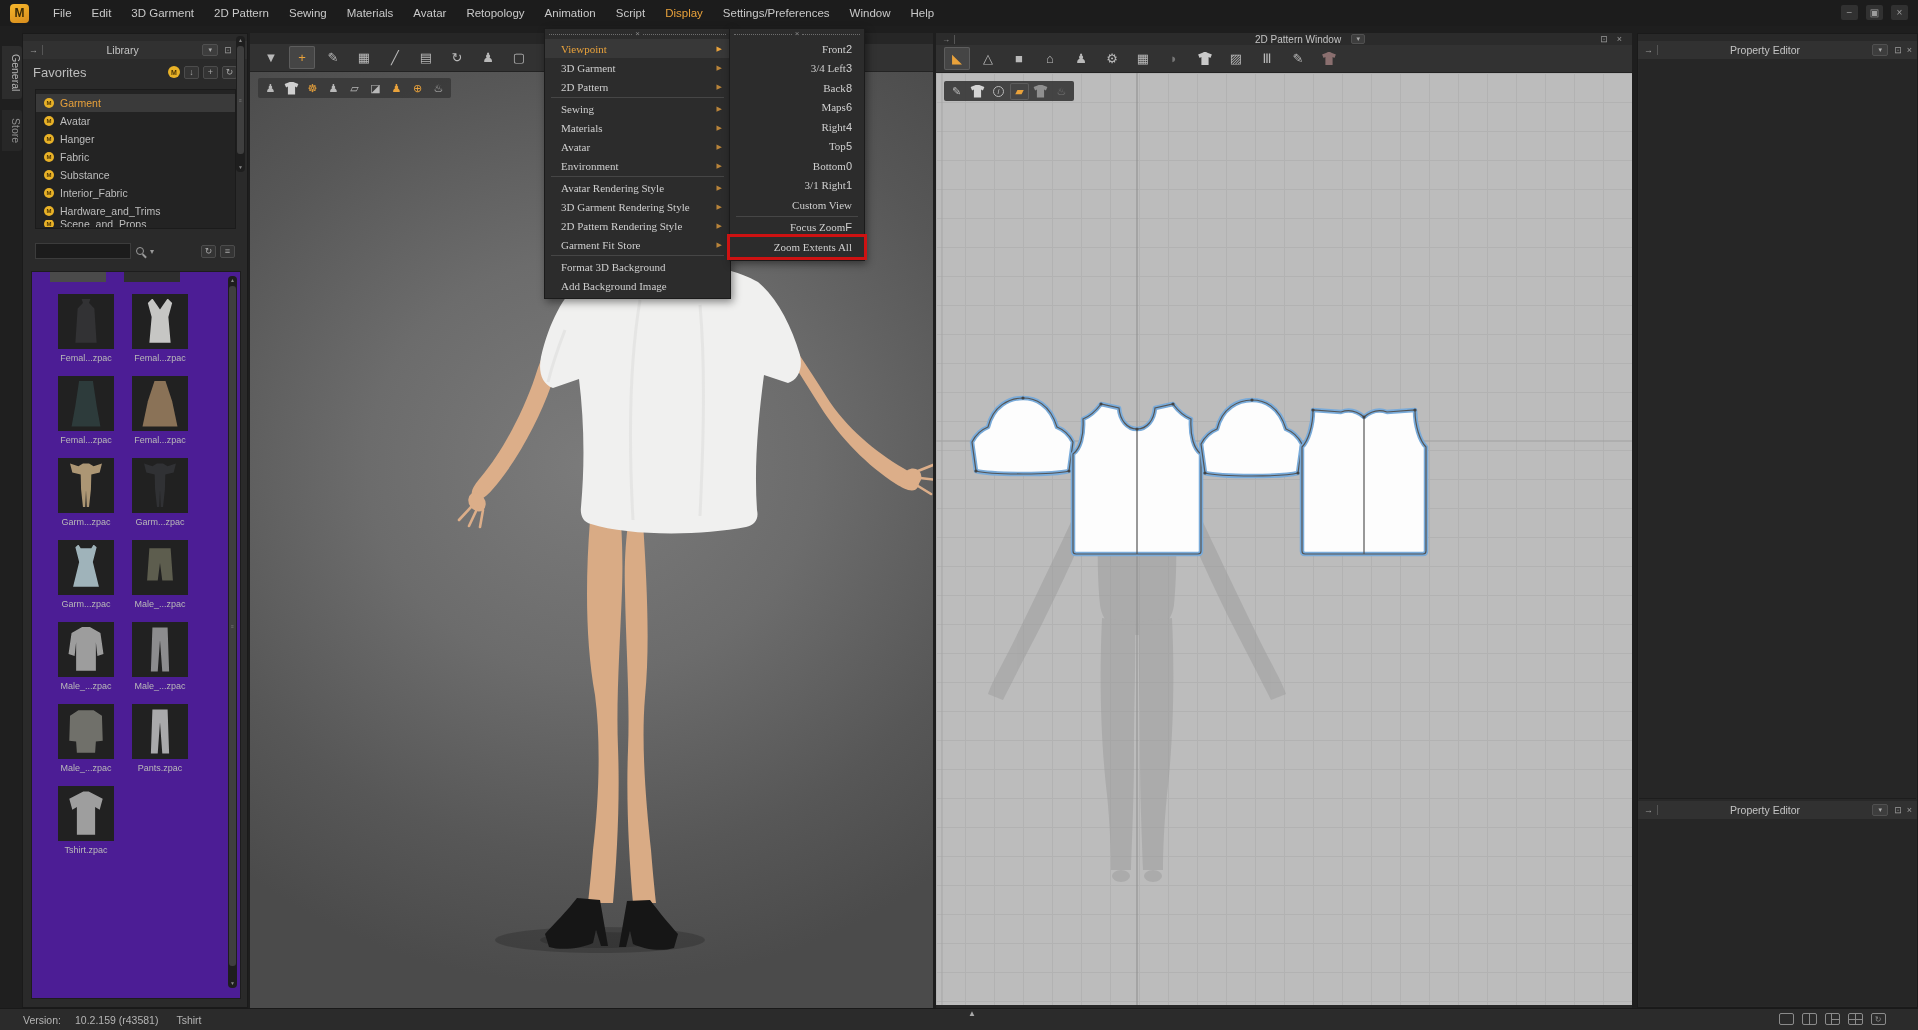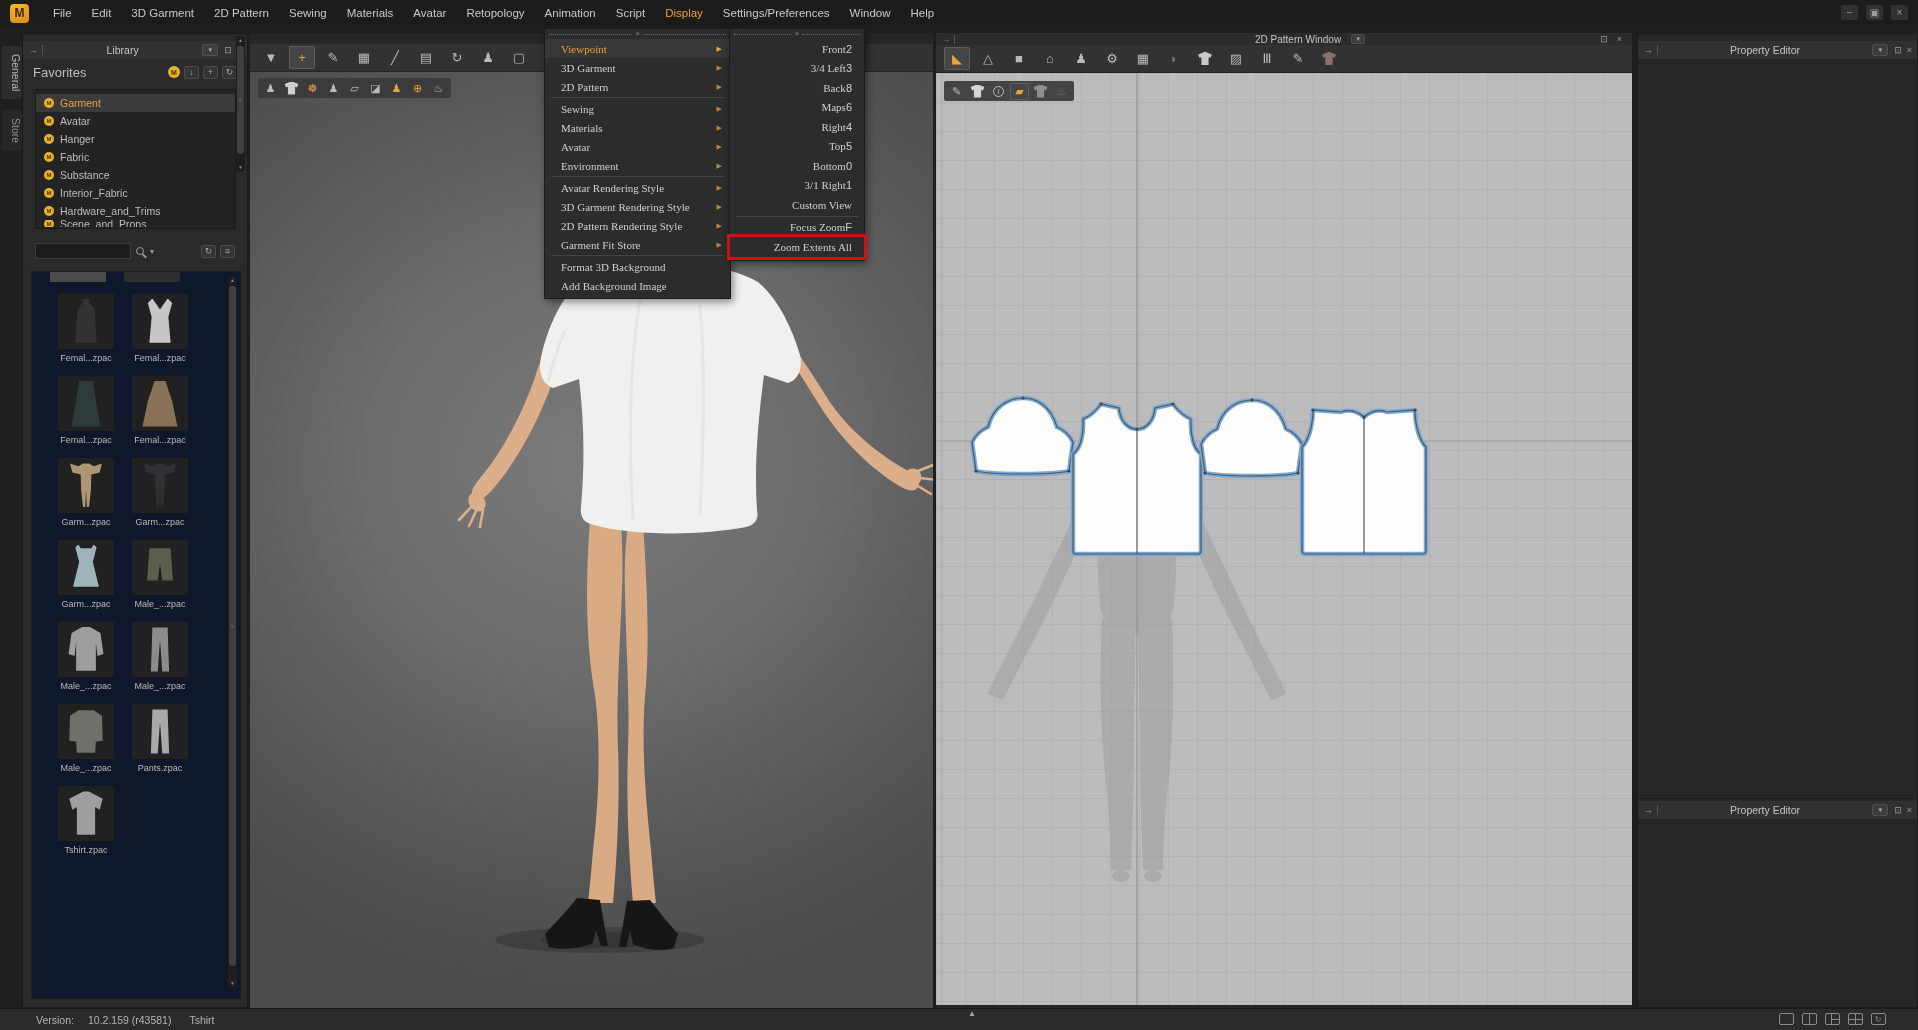--- a/index.html
+++ b/index.html
@@ -57,21 +57,21 @@
               font-size:5px; text-align:center; }
   #search-row { position:absolute; top:208px; left:12px; right:12px; height:18px; display:flex; align-items:center; }
   #search-input { width:96px; height:16px; background:#1c1c1c; border:1px solid #3c3c3c; color:#ccc; font-size:10px; padding:0 4px; }
   .mag { width:8px; height:8px; border:1px solid #9a9a9a; border-radius:50%; position:relative; margin-left:5px; }
   .mag::after { content:""; position:absolute; width:5px; height:1.5px; background:#9a9a9a;
                 transform:rotate(45deg); right:-4px; bottom:-2px; }
   #search-caret { color:#9a9a9a; font-size:8px; margin-left:6px; }
   #search-row .spacer { flex:1; }
 
   
-  #thumbs { position:absolute; top:237px; left:8px; width:210px; height:728px; background:#0f172a;
+  #thumbs { position:absolute; top:237px; left:8px; width:210px; height:728px; background:#4c1d95;
             border:1px solid #1d1d1d; overflow:hidden; }
   .clip-bar { position:absolute; top:0; height:10px; }
   #thumb-grid { position:absolute; left:26px; top:22px; display:grid; grid-template-columns:56px 56px;
                 column-gap:18px; row-gap:13px; }
   .thumb-cell { width:56px; }
   .thumb { width:56px; height:55px; background:#212121; display:flex; align-items:center; justify-content:center; }
   .garment { width:38px; height:46px; }
   .thumb-label { color:#b9b9b9; font-size:9px; text-align:center; margin-top:4px; white-space:nowrap; }
   #thumb-scroll { right:3px; top:4px; height:712px; }
   
@@ -125,21 +125,21 @@
   #prop { left:1637px; top:33px; width:281px; height:975px; background:#282828; border:1px solid #1a1a1a; }
   #prop-head1 { top:7px; }
   #prop-head2 { top:767px; }
   .prop-body { position:absolute; left:1px; right:1px; background:#262626; }
   #prop-body1 { top:25px; height:740px; border-bottom:1px solid #1d1d1d; }
   #prop-body2 { top:785px; bottom:1px; }
 
   
   #statusbar { left:0; top:1008px; width:1918px; height:22px; background:#2b2b2b; border-top:1px solid #191919;
                display:flex; align-items:center; color:#b5b5b5; font-size:10.5px; }
-  #statusbar .v-label { margin-left:36px; }
+  #statusbar .v-label { margin-left:23px; }
   #statusbar .v-value { margin-left:14px; }
   #statusbar .v-doc { margin-left:18px; }
   #expander { position:absolute; left:968px; top:1009px; color:#a9a9a9; font-size:8px; z-index:2; }
   #layout-icons { position:absolute; right:32px; top:1012px; display:flex; gap:7px; }
   .lay-wrap { width:16px; height:13px; display:flex; align-items:center; justify-content:center; }
   .lay { width:15px; height:12px; border:1px solid #8b8b8b; border-radius:2px; position:relative;
          color:#8b8b8b; }
   .shape-lay2::after { content:""; position:absolute; left:50%; top:0; bottom:0; width:1px; background:#8b8b8b; }
   .shape-lay3::after { content:""; position:absolute; left:45%; top:0; bottom:0; width:1px; background:#8b8b8b; }
   .shape-lay3::before{ content:""; position:absolute; left:45%; right:0; top:50%; height:1px; background:#8b8b8b; }

